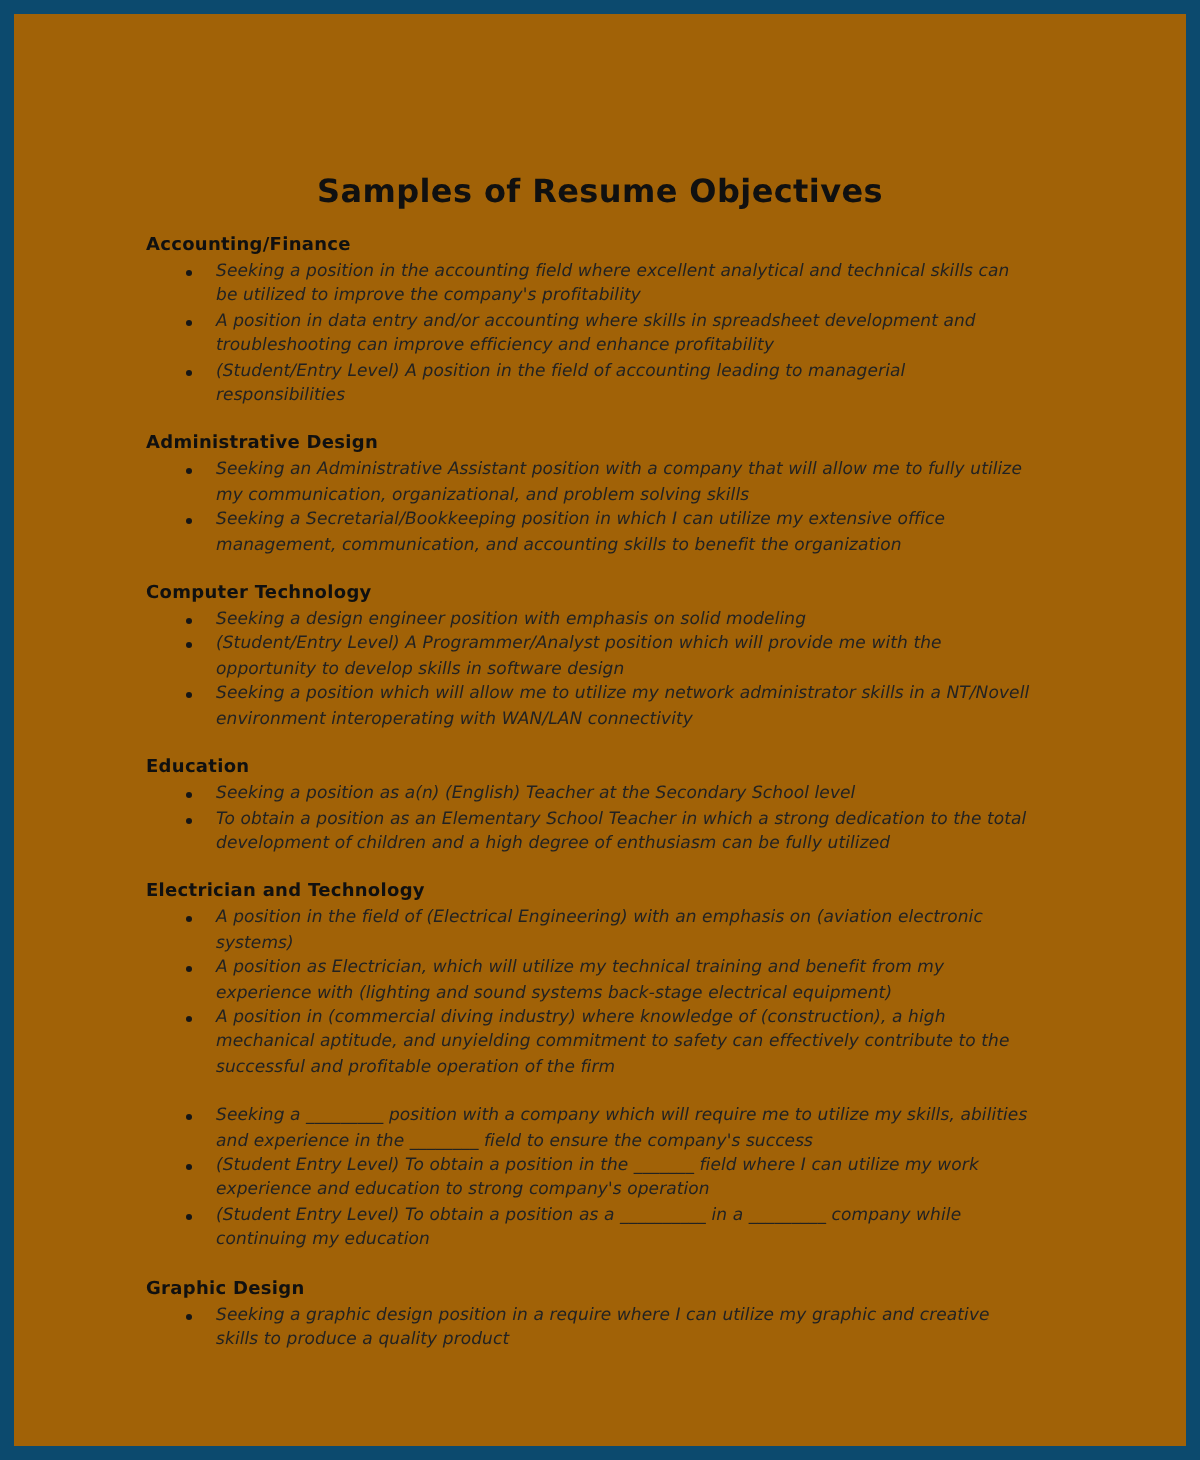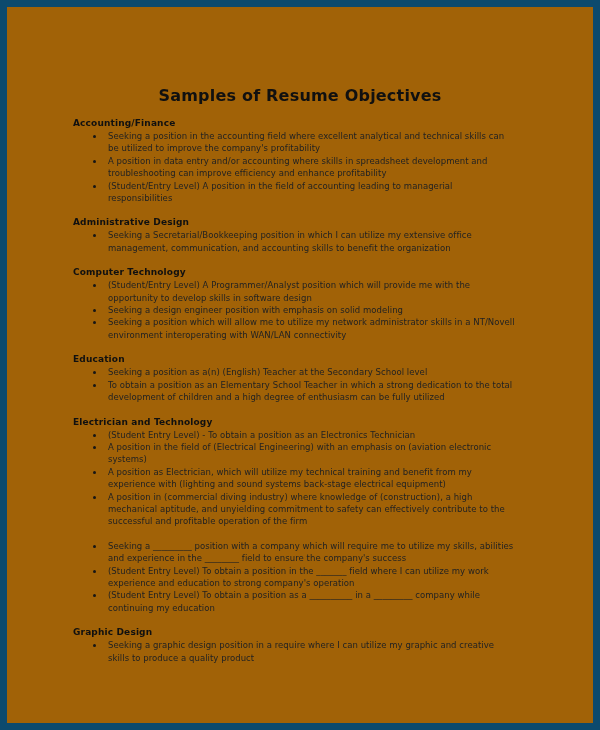--- a/index.html
+++ b/index.html
@@ -20,20 +20,21 @@
   .section-heading{
     font-size:9px;line-height:13px;font-weight:bold;color:#101010;
     letter-spacing:.15px;
   }
   ul.objectives{list-style:none;margin:0;padding:0;}
   ul.objectives li{
     position:relative;
     padding-left:35px;
     font-size:8.5px;line-height:12.4px;color:#222222;
     letter-spacing:.05px;
+    font-style:italic;
   }
   .li-dot{
     position:absolute;left:20px;top:5px;
     width:3px;height:3px;border-radius:50%;background:#161616;
   }
 </style>
 </head>
 <body>
 
 <div class="page">
@@ -46,45 +47,45 @@
       <ul class="objectives">
         <li><span class="li-dot"></span><span>Seeking a position in the accounting field where excellent analytical and technical skills can be utilized to improve the company's profitability</span></li>
         <li><span class="li-dot"></span><span>A position in data entry and/or accounting where skills in spreadsheet development and troubleshooting can improve efficiency and enhance profitability</span></li>
         <li><span class="li-dot"></span><span>(Student/Entry Level) A position in the field of accounting leading to managerial responsibilities</span></li>
       </ul>
     </div>
 
     <div class="section">
       <div class="section-heading">Administrative Design</div>
       <ul class="objectives">
+        <li><span class="li-dot"></span><span>Seeking an Administrative Assistant position with a company that will allow me to fully utilize my communication, organizational, and problem solving skills</span></li>
         <li><span class="li-dot"></span><span>Seeking a Secretarial/Bookkeeping position in which I can utilize my extensive office management, communication, and accounting skills to benefit the organization</span></li>
       </ul>
     </div>
 
     <div class="section">
       <div class="section-heading">Computer Technology</div>
       <ul class="objectives">
+        <li><span class="li-dot"></span><span>Seeking a design engineer position with emphasis on solid modeling</span></li>
         <li><span class="li-dot"></span><span>(Student/Entry Level) A Programmer/Analyst position which will provide me with the opportunity to develop skills in software design</span></li>
-        <li><span class="li-dot"></span><span>Seeking a design engineer position with emphasis on solid modeling</span></li>
         <li><span class="li-dot"></span><span>Seeking a position which will allow me to utilize my network administrator skills in a NT/Novell environment interoperating with WAN/LAN connectivity</span></li>
       </ul>
     </div>
 
     <div class="section">
       <div class="section-heading">Education</div>
       <ul class="objectives">
         <li><span class="li-dot"></span><span>Seeking a position as a(n) (English) Teacher at the Secondary School level</span></li>
         <li><span class="li-dot"></span><span>To obtain a position as an Elementary School Teacher in which a strong dedication to the total development of children and a high degree of enthusiasm can be fully utilized</span></li>
       </ul>
     </div>
 
     <div class="section">
       <div class="section-heading">Electrician and Technology</div>
       <ul class="objectives">
-        <li><span class="li-dot"></span><span>(Student Entry Level) - To obtain a position as an Electronics Technician</span></li>
         <li><span class="li-dot"></span><span>A position in the field of (Electrical Engineering) with an emphasis on (aviation electronic systems)</span></li>
         <li><span class="li-dot"></span><span>A position as Electrician, which will utilize my technical training and benefit from my experience with (lighting and sound systems back-stage electrical equipment)</span></li>
         <li><span class="li-dot"></span><span>A position in (commercial diving industry) where knowledge of (construction), a high mechanical aptitude, and unyielding commitment to safety can effectively contribute to the successful and profitable operation of the firm</span></li>
       </ul>
     </div>
 
     <div class="section">
       <ul class="objectives">
         <li><span class="li-dot"></span><span>Seeking a _________ position with a company which will require me to utilize my skills, abilities and experience in the ________ field to ensure the company's success</span></li>
         <li><span class="li-dot"></span><span>(Student Entry Level) To obtain a position in the _______ field where I can utilize my work experience and education to strong company's operation</span></li>

